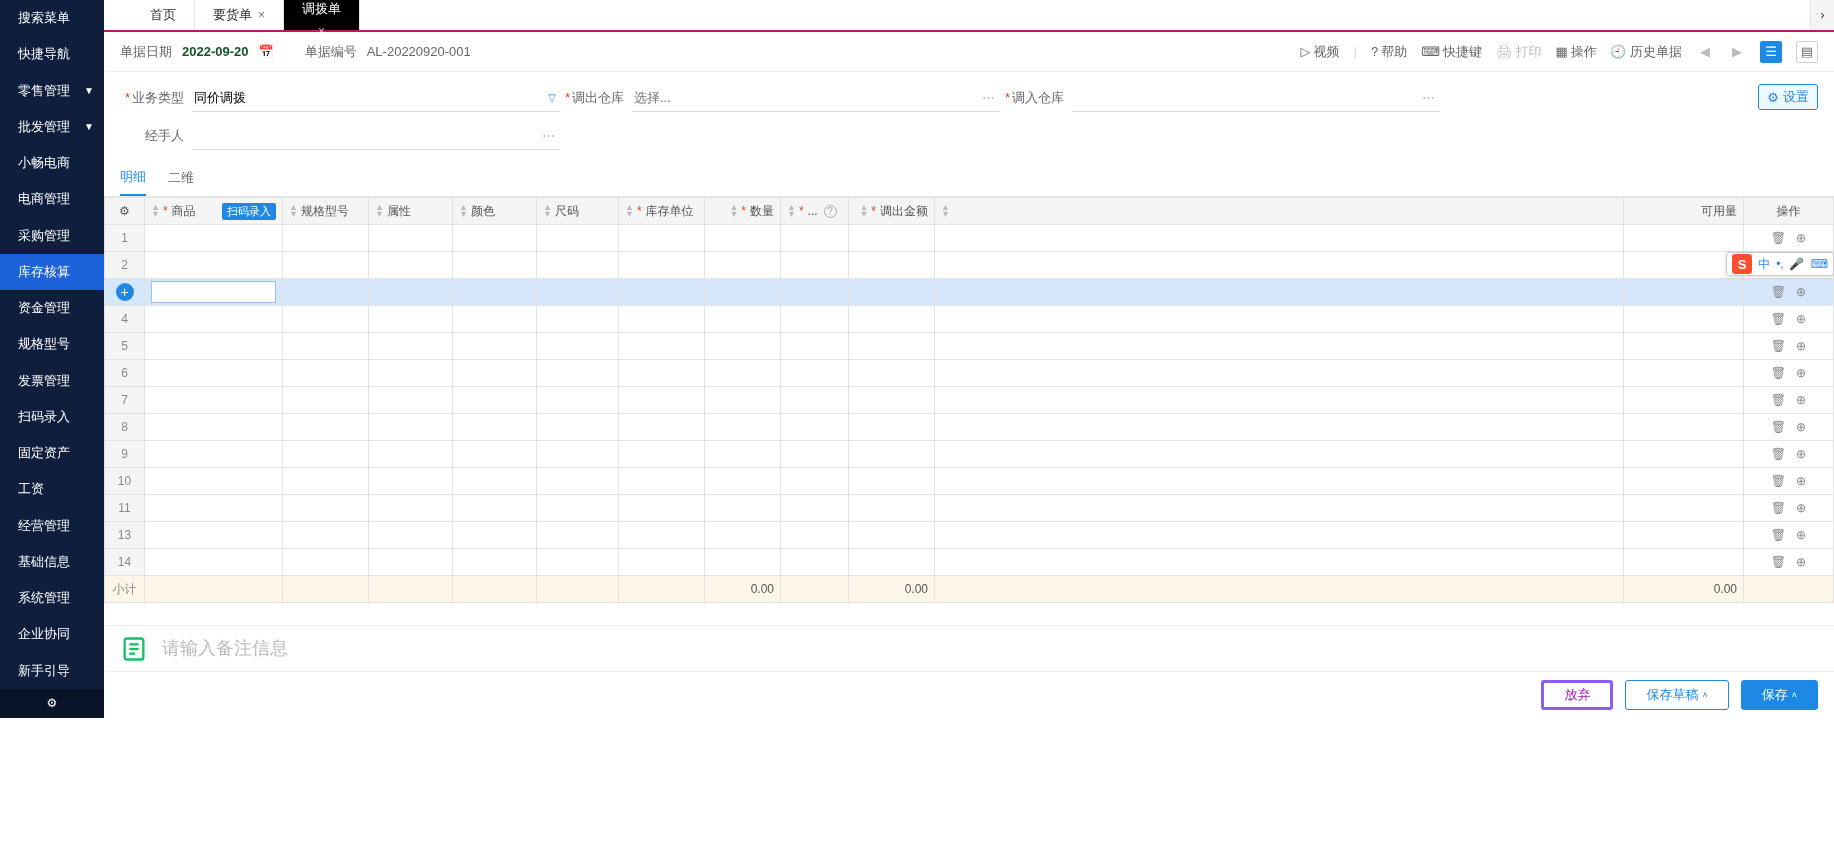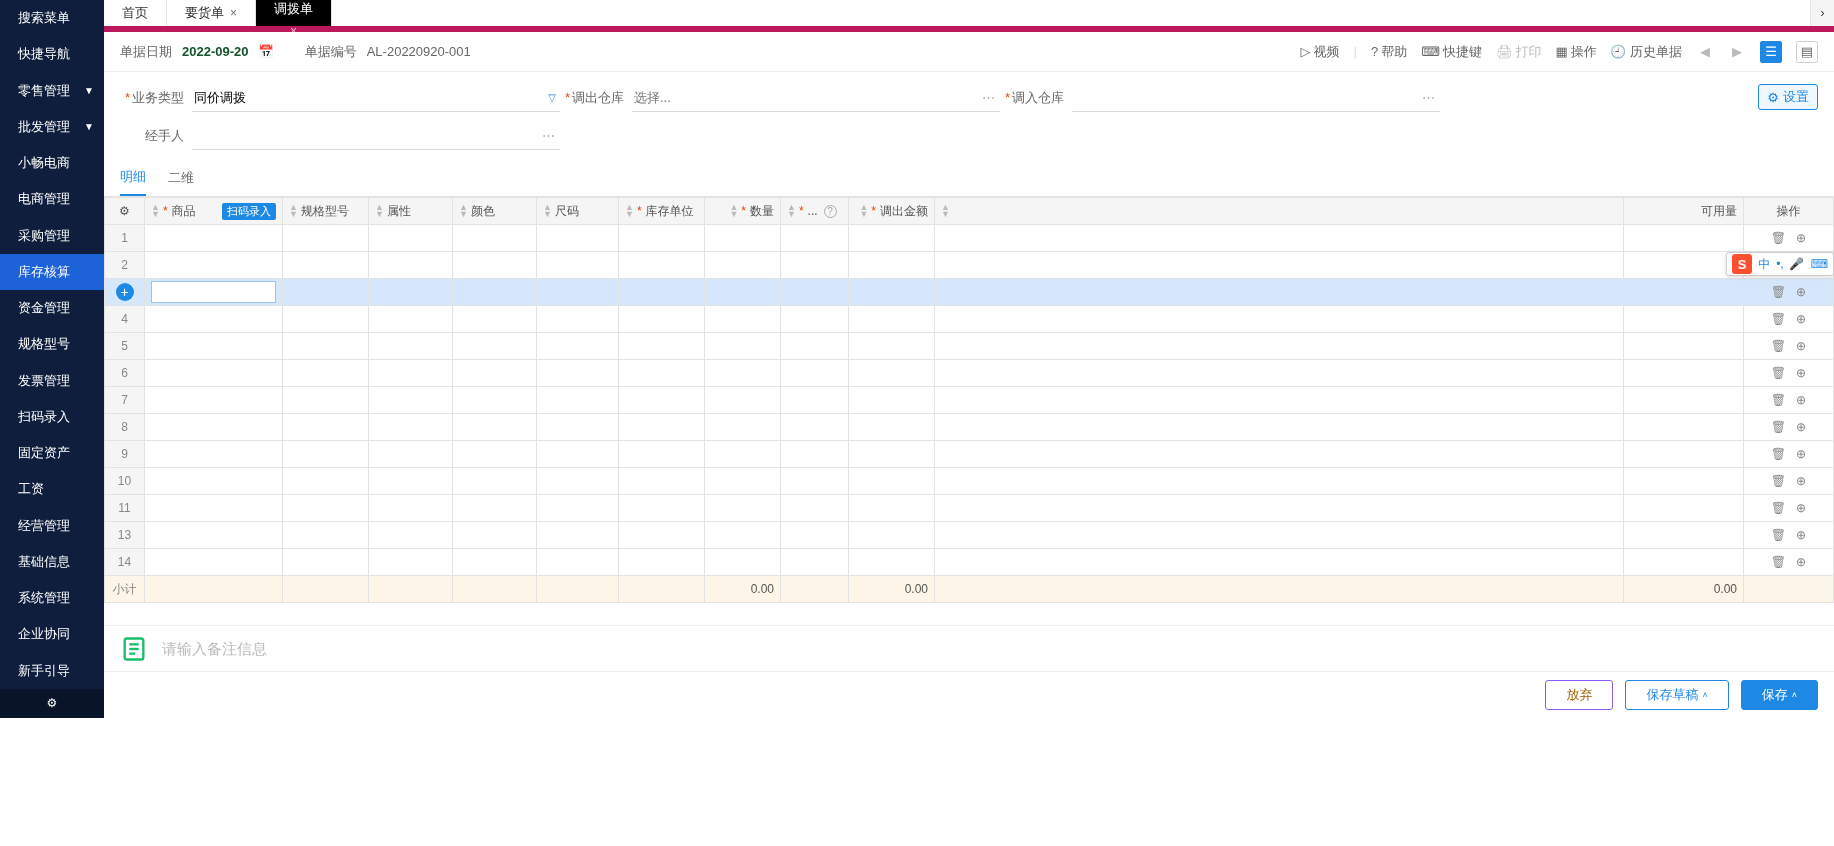--- a/index.html
+++ b/index.html
@@ -11,21 +11,21 @@
 .sidebar-item { height: 37px; display: flex; align-items: center; padding-left: 18px; cursor: pointer; font-size: 13px; }
 .sidebar-item.active { background: #1e62d9; }
 .sidebar-item .caret { margin-left: auto; margin-right: 10px; font-size: 10px; }
 .sidebar-footer { margin-top: auto; height: 30px; background: #091428; display:flex; align-items:center; justify-content:center; }
 .gear { color:#fff; }
 
 
 .main { flex: 1; display: flex; flex-direction: column; position: relative; }
 
 
-.tabs { height: 32px; border-bottom: 6px solid #be185d; display: flex; align-items: stretch; }
+.tabs { height: 32px; border-bottom: 2px solid #be185d; display: flex; align-items: stretch; padding-left: 28px; }
 .tab { padding: 0 18px; display:flex; align-items:center; border-right:1px solid #e5e5e5; cursor:pointer; font-size:13px; gap:6px;}
 .tab.active-green { background:#000000; color:#fff;flex-direction:column; }
 .tab .close { font-size:12px; opacity:.7; }
 .tabs-spacer { flex:1; }
 .tabs-right { width:24px; display:flex; align-items:center; justify-content:center; background:#f5f5f5; border-left:1px solid #e5e5e5; cursor:pointer;}
 
 
 .header-bar { height: 40px; display:flex; align-items:center; padding: 0 16px; border-bottom:1px solid #eee; font-size:13px; gap:10px;}
 .hb-label { color:#666; }
 .hb-date { font-weight:600; color:#14532d; }
@@ -75,27 +75,27 @@
 .row-input { width:100%; height:22px; border:1px solid #9ac1ef; background:#fff; outline:none; padding:0 4px;}
 tr.subtotal td { background:#fdf6e8; font-weight:500;}
 .num-cell { text-align:right;}
 .info-icon { color:#aaa; border:1px solid #aaa; border-radius:50%; width:13px; height:13px; display:inline-flex; align-items:center; justify-content:center; font-size:10px; margin-left:3px;}
 th .req { margin-right:1px; }
 .gear-th { text-align:center; cursor:pointer;}
 
 
 .remark-bar { height:46px; display:flex; align-items:center; padding:0 16px; gap:14px; border-bottom:1px solid #eee;}
 .remark-icon { color:#19be6b; }
-.remark-input { flex:1; border:none; outline:none; font-size:15px; color:#3b82f6;}
+.remark-input { flex:1; border:none; outline:none; font-size:18px; color:#3b82f6;}
 .remark-input::placeholder { color:#bbb;}
 
 
 .footer { height:46px; display:flex; align-items:center; justify-content:flex-end; padding:0 16px; gap:12px;}
 .btn { height:30px; padding:0 20px; border-radius:3px; cursor:pointer; display:flex; align-items:center; font-size:13px; gap:4px;}
-.btn-default { border:1px solid #8b5cf6; background:#fff; color:#a16207;}
+.btn-default { border:3px solid #8b5cf6; background:#fff; color:#a21caf;}
 .btn-outline { border:1px solid #1e88e5; background:#fff; color:#1e88e5;}
 .btn-primary { border:1px solid #1e88e5; background:#1e88e5; color:#fff;}
 .btn .caret-up { font-size:9px;}
 
 
 .ime { position:absolute; top:252px; right:0; height:24px; background:#fff; border:1px solid #ccc; border-radius:3px; display:flex; align-items:center; gap:6px; padding:0 5px; box-shadow:0 1px 4px rgba(0,0,0,.15); z-index:50;}
 .ime-logo { width:20px; height:20px; background:#ff4d30; color:#fff; border-radius:3px; display:flex; align-items:center; justify-content:center; font-weight:bold; font-size:13px;}
 .ime span { color:#1e88e5; font-size:12px;}
 .ime .mic { color:#1e88e5;}
 .ime .kb { color:#1e88e5;}

